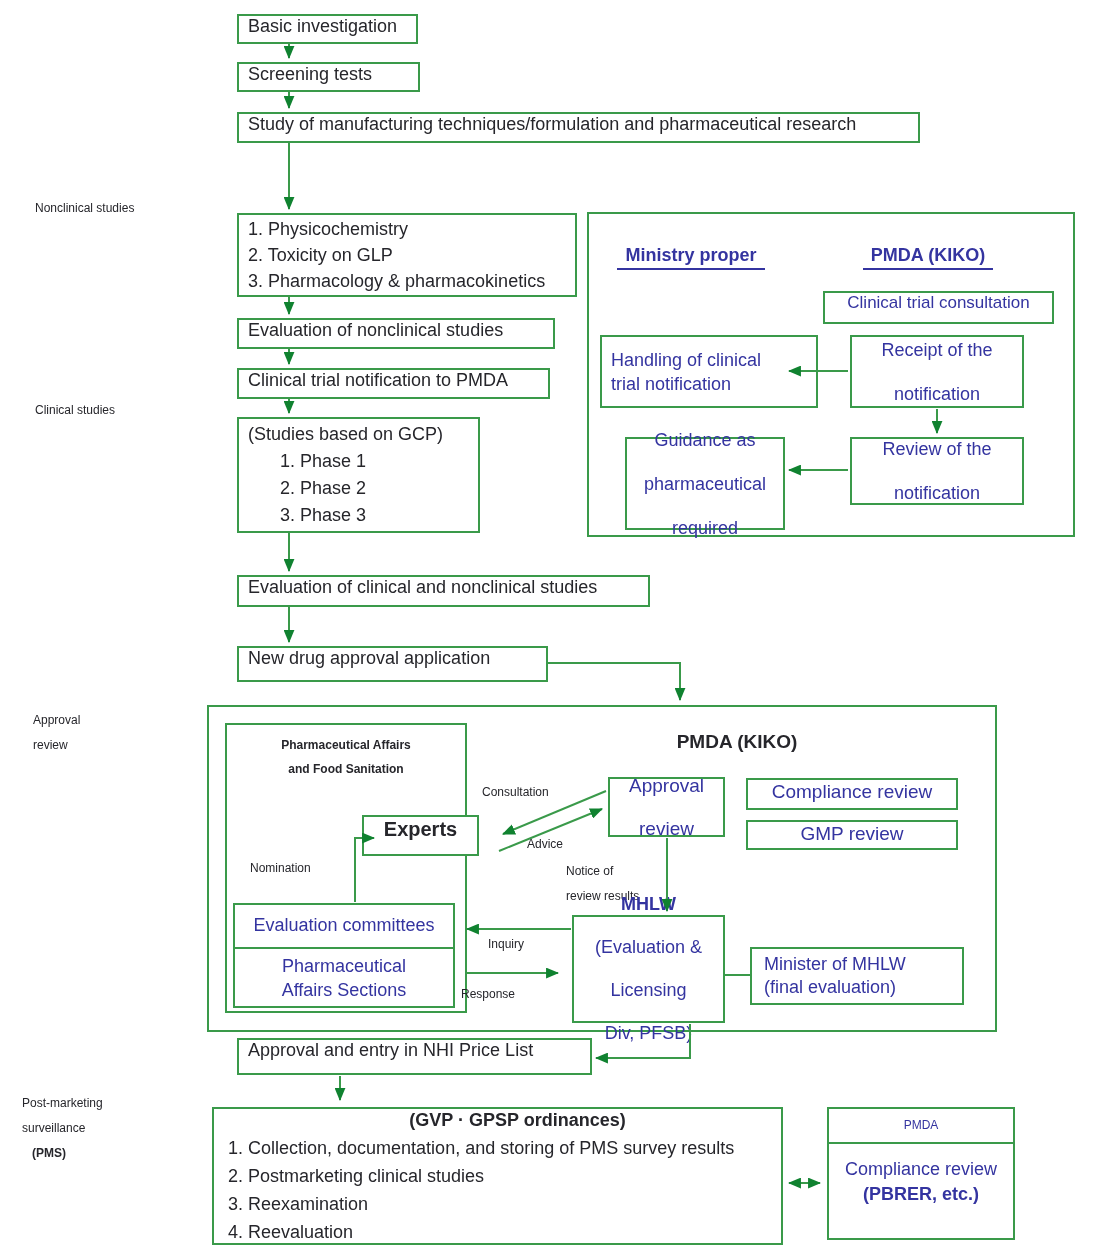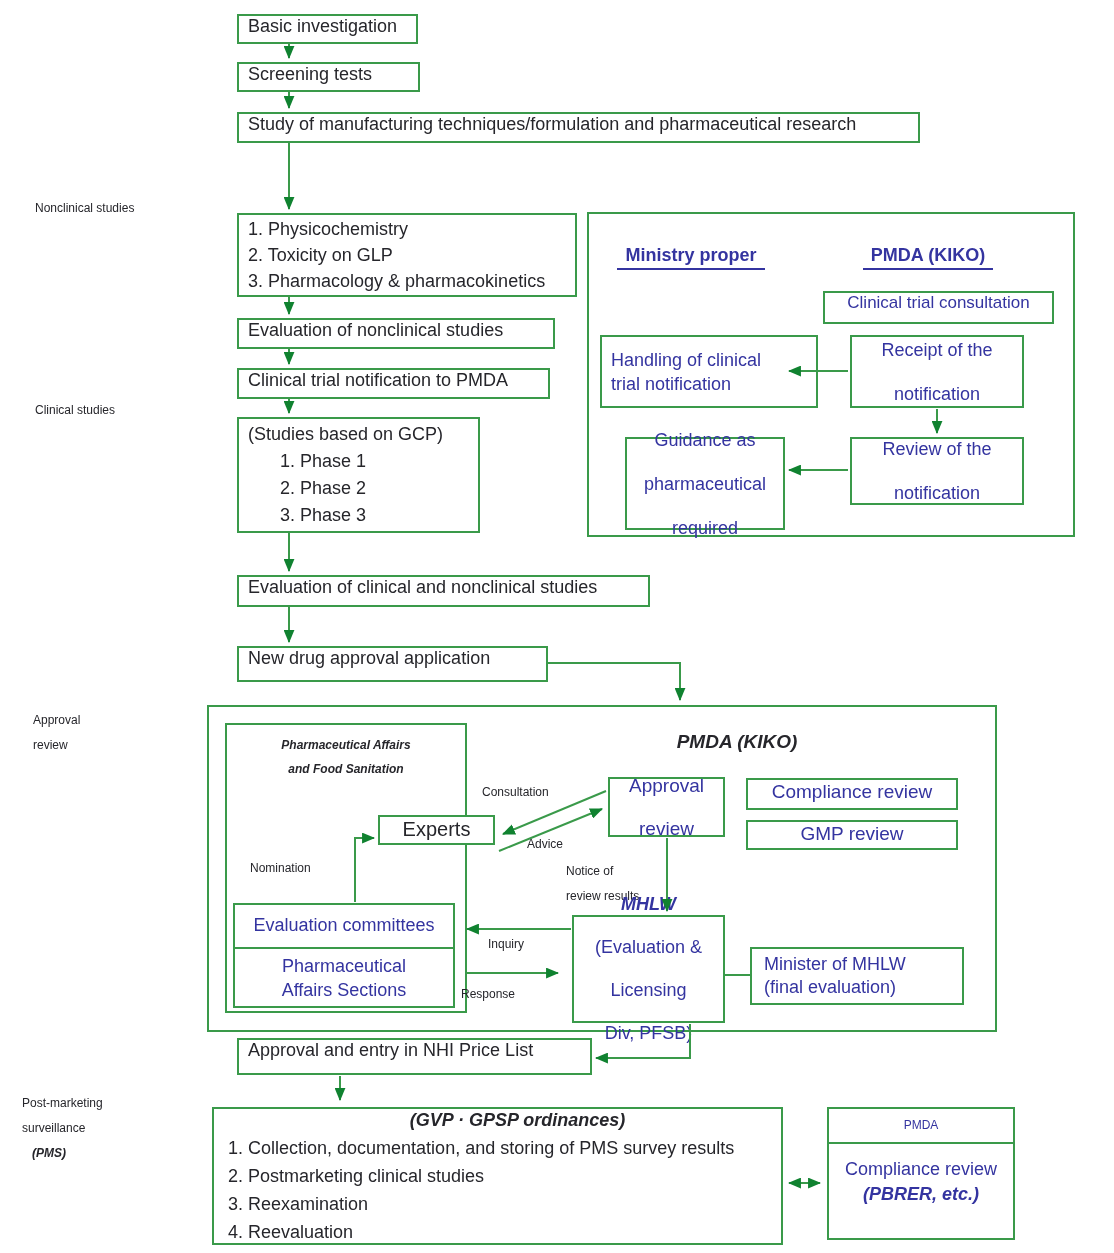--- a/index.html
+++ b/index.html
@@ -18,21 +18,21 @@
     position:absolute;box-sizing:border-box;border:2px solid var(--green);
     background:#fff;display:flex;font-size:18px;line-height:1.22;
   }
   .pad{padding:0 9px;}
   .center{justify-content:center;text-align:center;}
   .col{flex-direction:column;justify-content:center;align-items:flex-start;}
   .col.center{align-items:center;gap:20px;}
   .nowrap{white-space:nowrap;}
   .navy{color:var(--navy);}
   .maroon{color:var(--maroon);}
-  .b{font-weight:bold;font-style:italic;}
+  .b{font-weight:bold;}
   .line{display:block;}
   .label{position:absolute;font-size:12px;color:var(--dark);white-space:nowrap;line-height:25px;}
   .panel{position:absolute;box-sizing:border-box;border:2px solid var(--green);background:#fff;}
   .uhead{
     position:absolute;font-size:18px;font-weight:bold;color:var(--navy);
     text-align:center;
   }
   .uhead span{display:inline-block;border-bottom:2px solid var(--navy);padding:0 8px 2px;}
   .overlay{position:absolute;left:0;top:0;pointer-events:none;}
   .fs17{font-size:17px;}
@@ -126,21 +126,21 @@
   <div class="label b navy fs19" style="left:637px;top:729px;width:200px;text-align:center;">PMDA (KIKO)</div>
 
   <div class="box" style="left:225px;top:723px;width:242px;height:290px;"></div>
   <div class="label b maroon" style="left:225px;top:733px;width:242px;text-align:center;line-height:24px;">
     <span class="line">Pharmaceutical Affairs</span>
     <span class="line">and Food Sanitation</span>
   </div>
 
   <div class="label" style="left:250px;top:856px;">Nomination</div>
 
-  <div class="box center nowrap fs20" style="left:378px;top:815px;width:117px;height:30px;">
+  <div class="box center nowrap fs20" style="left:362px;top:815px;width:117px;height:41px;font-weight:bold;">
     <span>Experts</span>
   </div>
 
   <div class="box" style="left:233px;top:903px;width:222px;height:105px;"></div>
   <div class="cell navy nowrap" style="left:233px;top:905px;width:222px;height:40px;font-size:18px;">
     <span>Evaluation committees</span>
   </div>
   <div class="hdivider" style="left:233px;top:947px;width:222px;"></div>
   <div class="cell navy" style="left:233px;top:951px;width:222px;height:54px;font-size:18px;line-height:24px;flex-direction:column;">
     <span class="line">Pharmaceutical</span>

